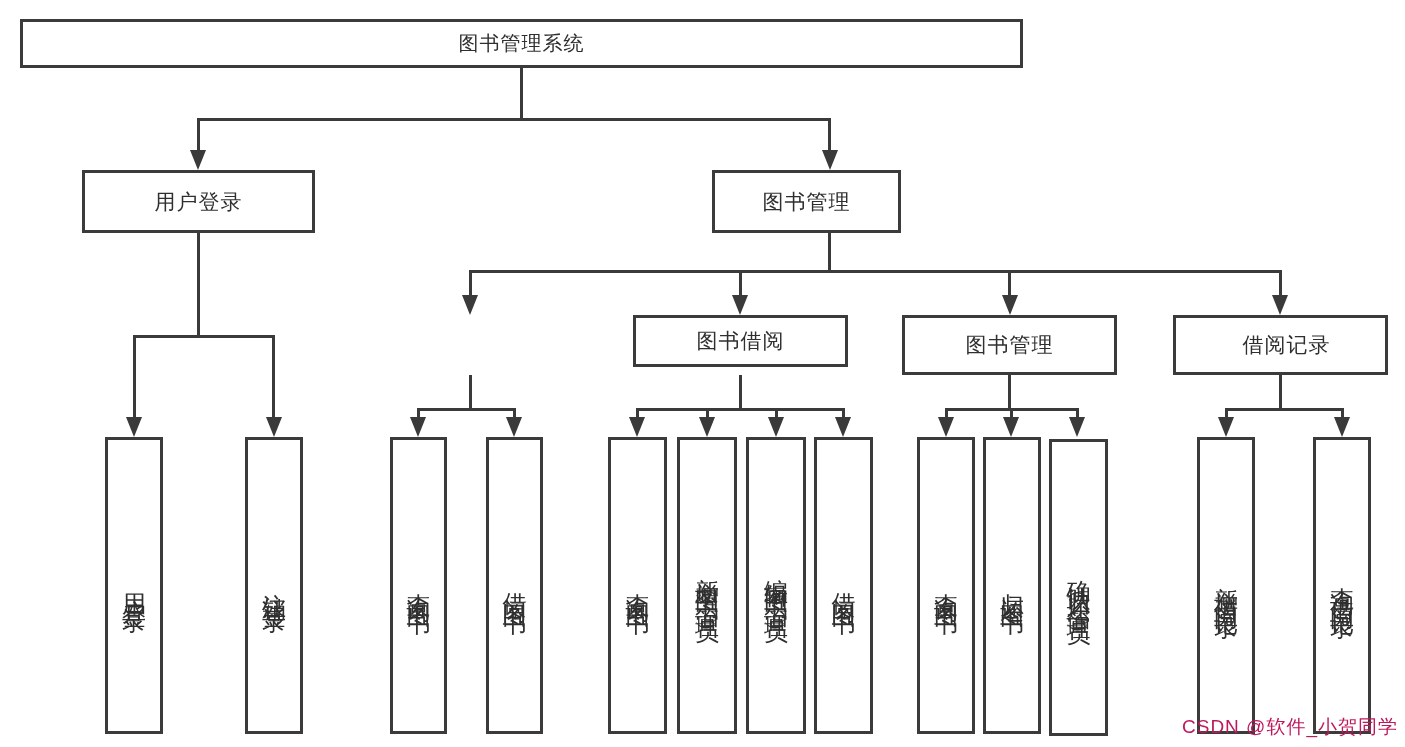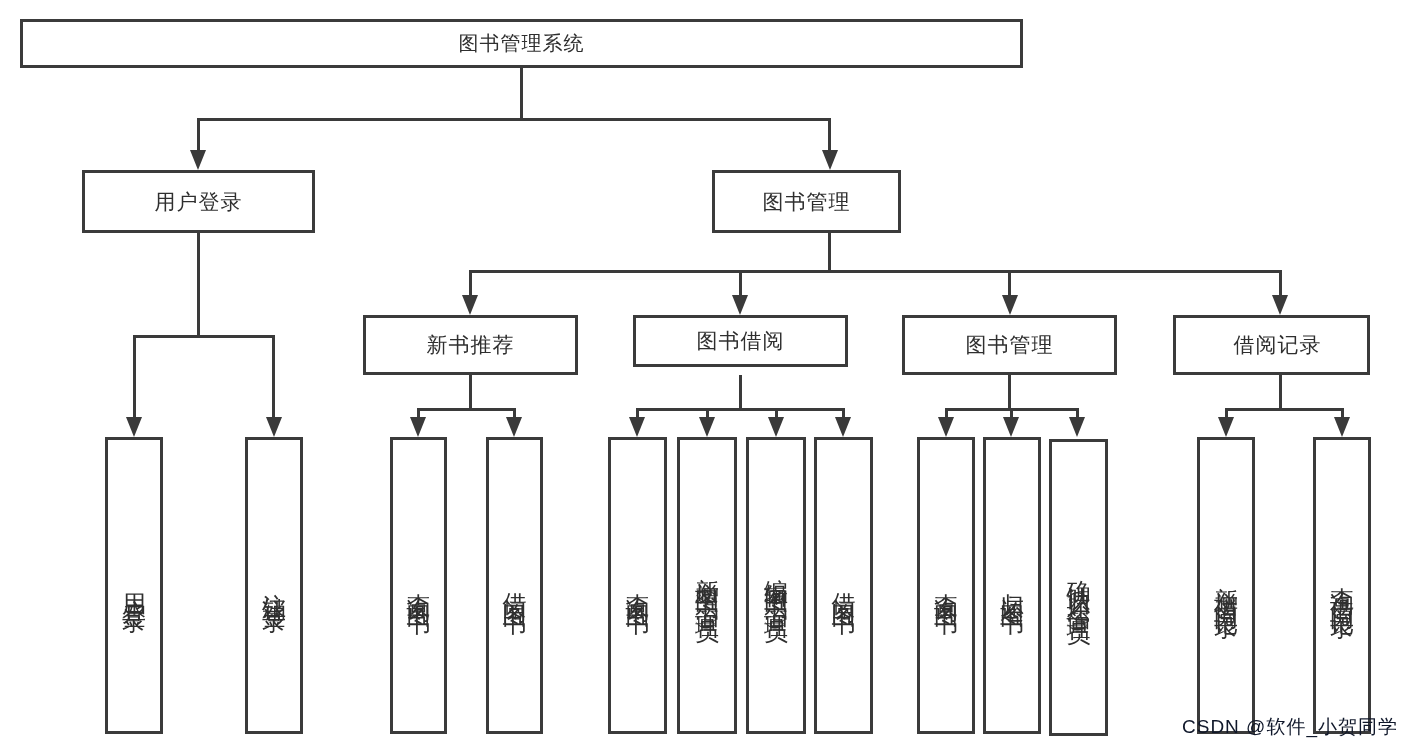--- a/index.html
+++ b/index.html
@@ -47,21 +47,21 @@
   .arr {
     position:absolute;
     width:0; height:0;
     border-left:8px solid transparent;
     border-right:8px solid transparent;
     border-top:20px solid #3a3a3a;
   }
   .watermark {
     position:absolute;
     left:1182px; top:714px;
-    color:#0f172a;
+    color:#be185d;
     font-size:19px;
     letter-spacing:1px;
     z-index:5;
     white-space:nowrap;
   }
 </style>
 </head>
 <body>
 
 <div id="stage">
@@ -95,30 +95,27 @@
   <div class="hline" style="left:470px; top:270px; width:811px;"></div>
   <div class="vline" style="left:469px; top:270px; height:27px;"></div>
   <div class="arr" style="left:462px; top:295px;"></div>
   <div class="vline" style="left:739px; top:270px; height:27px;"></div>
   <div class="arr" style="left:732px; top:295px;"></div>
   <div class="vline" style="left:1008px; top:270px; height:27px;"></div>
   <div class="arr" style="left:1002px; top:295px;"></div>
   <div class="vline" style="left:1279px; top:270px; height:27px;"></div>
   <div class="arr" style="left:1272px; top:295px;"></div>
 
-  <div class="box" style="left:363px; top:315px; width:215px; height:60px;">
-    <span>新书推荐</span>
-  </div>
   <div class="box" style="left:633px; top:315px; width:215px; height:52px;">
     <span>图书借阅</span>
   </div>
   <div class="box" style="left:902px; top:315px; width:215px; height:60px;">
     <span>图书管理</span>
   </div>
-  <div class="box" style="left:1173px; top:315px; width:197px; height:60px;padding-left:12px;">
+  <div class="box" style="left:1173px; top:315px; width:215px; height:60px;padding-left:12px;">
     <span>借阅记录</span>
   </div>
 
   <div class="vline" style="left:469px; top:375px; height:33px;"></div>
   <div class="hline" style="left:418px; top:408px; width:97px;"></div>
   <div class="vline" style="left:417px; top:408px; height:12px;"></div>
   <div class="arr" style="left:410px; top:417px;"></div>
   <div class="vline" style="left:513px; top:408px; height:12px;"></div>
   <div class="arr" style="left:506px; top:417px;"></div>
 

